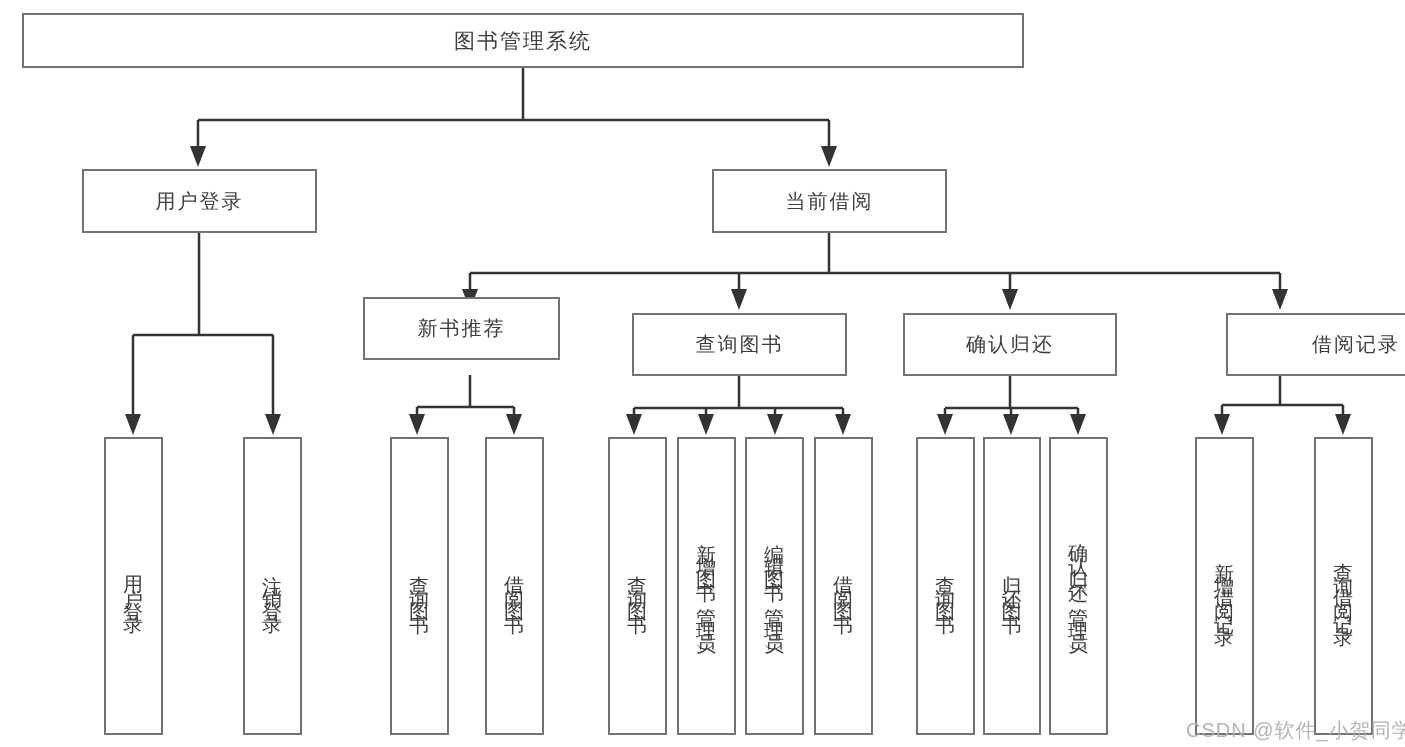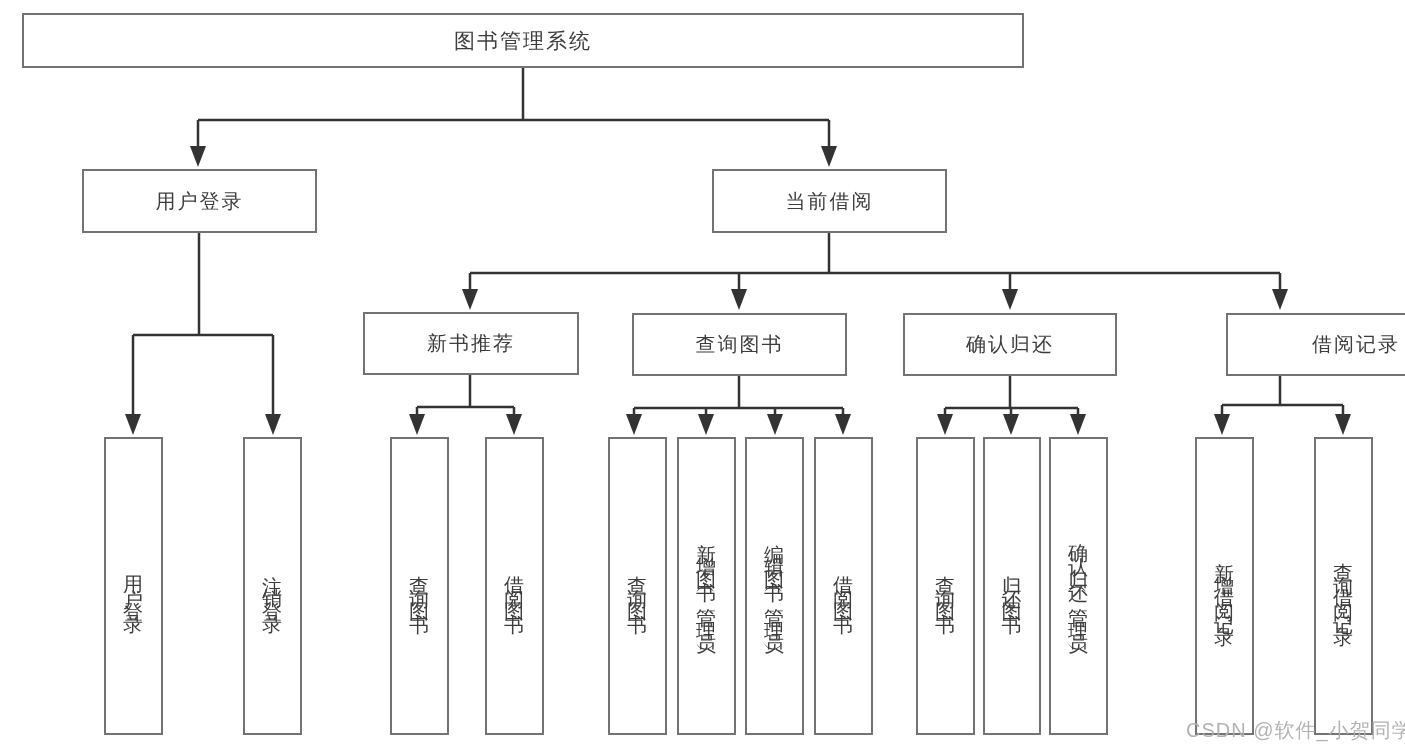--- a/index.html
+++ b/index.html
@@ -68,21 +68,21 @@
     <span>图书管理系统</span>
   </div>
 
   <div class="box h" style="left:82px;top:169px;width:235px;height:64px">
     <span>用户登录</span>
   </div>
   <div class="box h" style="left:712px;top:169px;width:235px;height:64px">
     <span>当前借阅</span>
   </div>
 
-  <div class="box h" style="left:363px;top:312px;width:216px;height:63px">
+  <div class="box h" style="left:363px;top:297px;width:197px;height:63px">
     <span>新书推荐</span>
   </div>
   <div class="box h" style="left:632px;top:313px;width:215px;height:63px">
     <span>查询图书</span>
   </div>
   <div class="box h" style="left:903px;top:313px;width:214px;height:63px">
     <span>确认归还</span>
   </div>
   <div class="box h" style="left:1226px;top:313px;width:260px;height:63px">
     <span>借阅记录</span>

